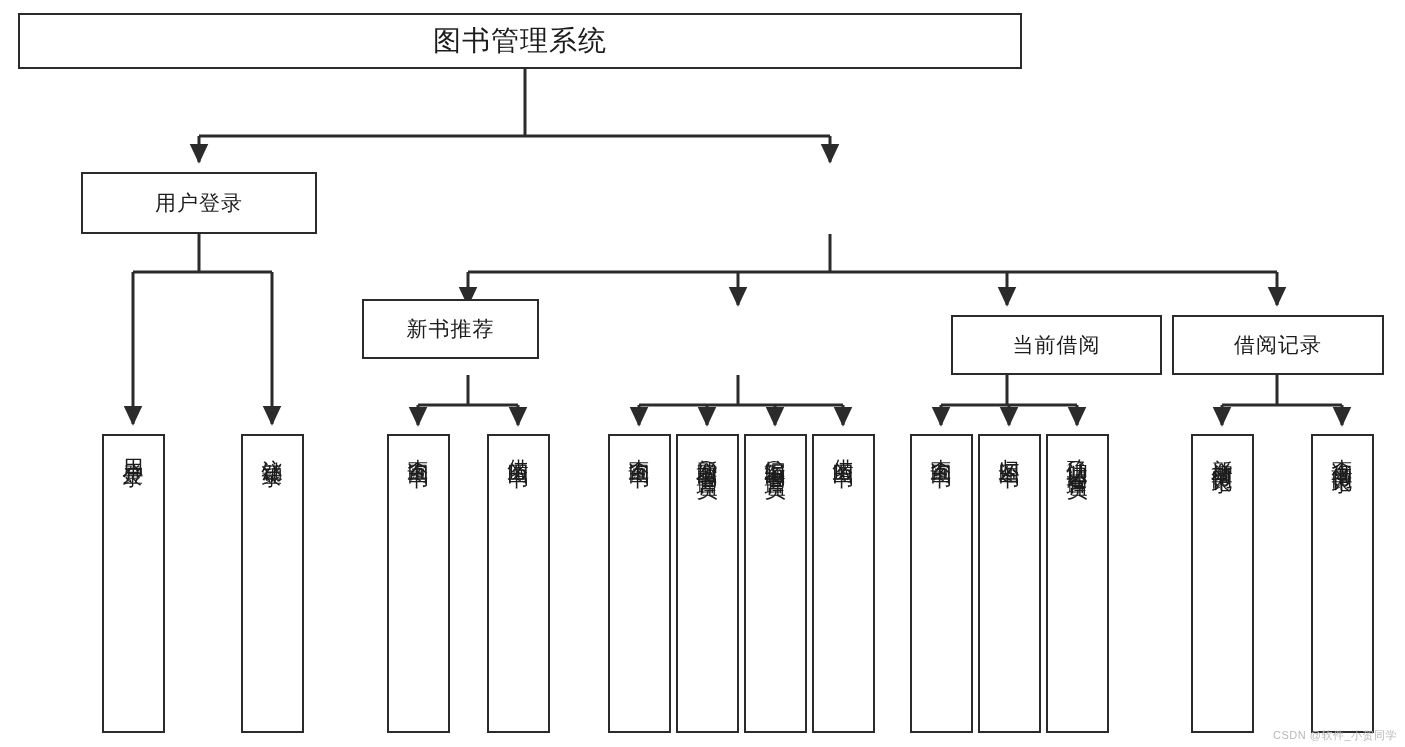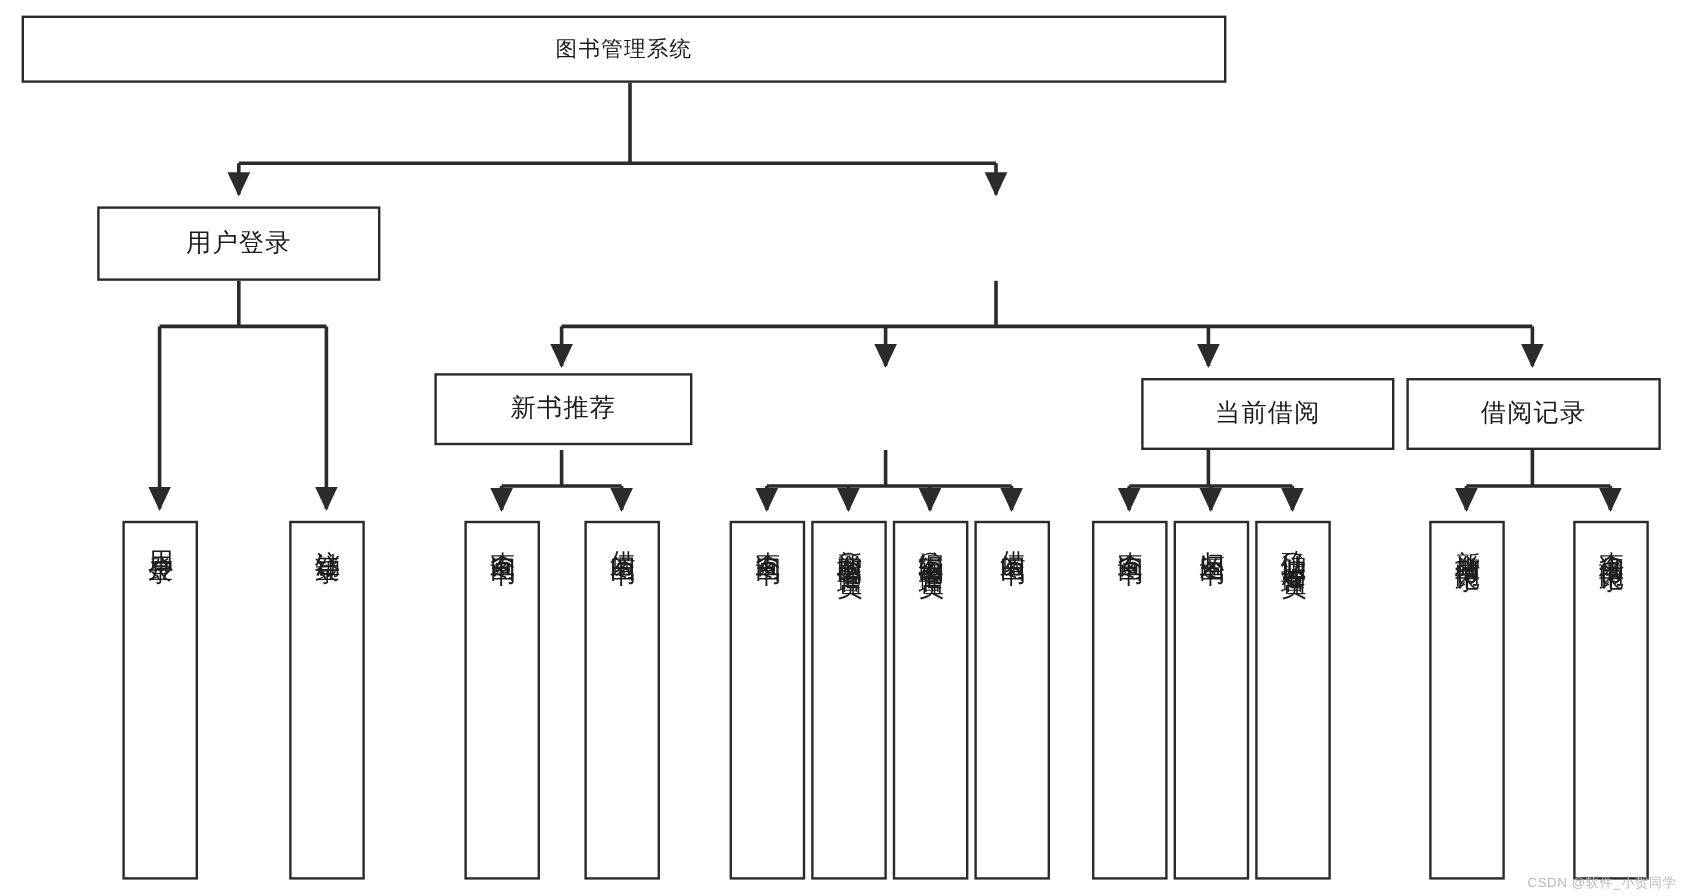--- a/index.html
+++ b/index.html
@@ -44,21 +44,21 @@
     text-align: center;
     line-height: 1.12;
     letter-spacing: 1px;
     white-space: nowrap;
   }
   
   .h-node .node-label {
     font-size: 21px;
   }
   .root .node-label {
-    font-size: 18px;
+    font-size: 28px;
   }
   
   .v-node {
     padding-top: 6px;
     padding-bottom: 6px;
     align-items: flex-start;
   }
   .v-node .node-label {
     writing-mode: vertical-rl;
     text-orientation: upright;
@@ -134,21 +134,21 @@
   </svg>
 
   <div class="node root h-node" style="left:18px; top:13px; width:1004px; height:56px;">
     <span class="node-label">图书管理系统</span>
   </div>
 
   <div class="node h-node" style="left:81px; top:172px; width:236px; height:62px;">
     <span class="node-label">用户登录</span>
   </div>
 
-  <div class="node h-node" style="left:362px; top:311px; width:215px; height:60px;">
+  <div class="node h-node" style="left:362px; top:299px; width:177px; height:60px;">
     <span class="node-label">新书推荐</span>
   </div>
   <div class="node h-node" style="left:903px; top:315px; width:211px; height:60px;margin-left:48px;">
     <span class="node-label">当前借阅</span>
   </div>
   <div class="node h-node" style="left:1172px; top:315px; width:212px; height:60px;justify-content:center;">
     <span class="node-label">借阅记录</span>
   </div>
 
   <div class="node v-node" style="left:102px; top:434px; width:63px; height:299px;">

